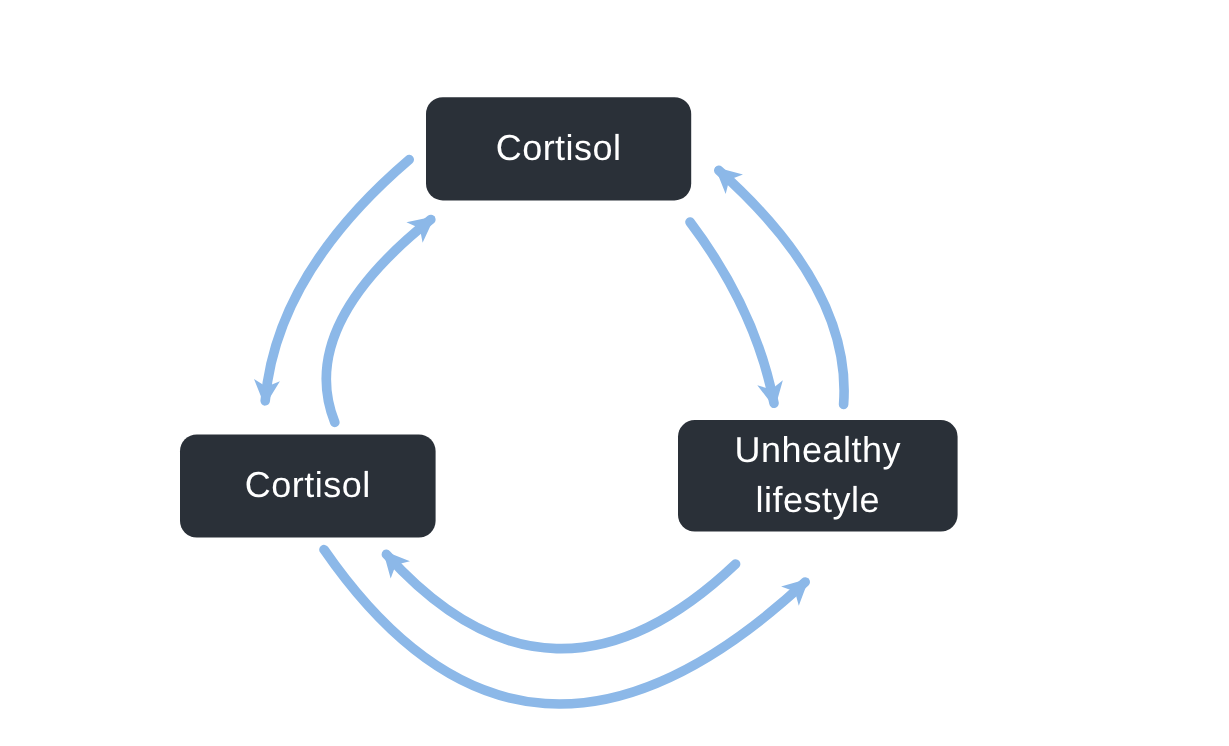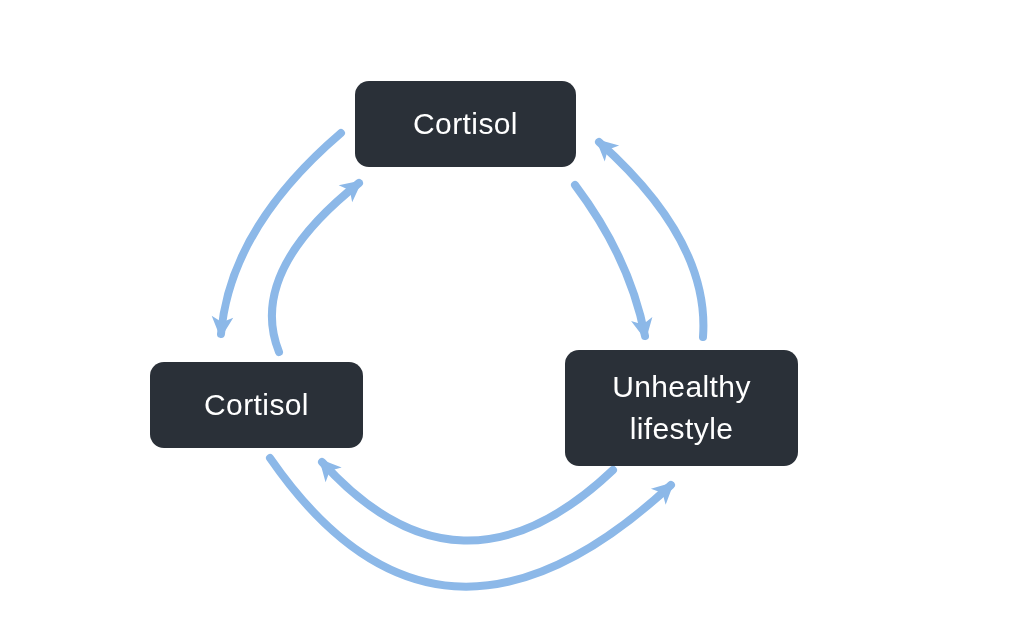--- a/index.html
+++ b/index.html
@@ -51,21 +51,21 @@
     border-radius: 14px;
     font-size: 30px;
     font-weight: 500;
     letter-spacing: 0.4px;
     line-height: 1.4;
     box-sizing: border-box;
     padding: 0 16px;
   }
   #node-cortisol   { left: 355px; top: 81px;  width: 221px; height: 86px; text-align: center;  }
   #node-obesity    { left: 150px; top: 362px; width: 213px; height: 86px;  }
-  #node-unhealthy  { left: 565px; top: 350px; width: 233px; height: 116px; }
+  #node-unhealthy  { left: 565px; top: 350px; width: 233px; height: 93px; }
 </style>
 </head>
 <body>
 
 <div class="stage">
 
   <svg class="arrows-svg" viewBox="0 0 1024 622" xmlns="http://www.w3.org/2000/svg">
     <defs>
       <marker id="ah" viewBox="0 0 12 12" refX="9" refY="6" markerWidth="26" markerHeight="26" markerUnits="userSpaceOnUse" orient="auto">
         <path class="arrowhead" d="M1,1 L11,6 L1,11 L3.6,6 Z"></path>

